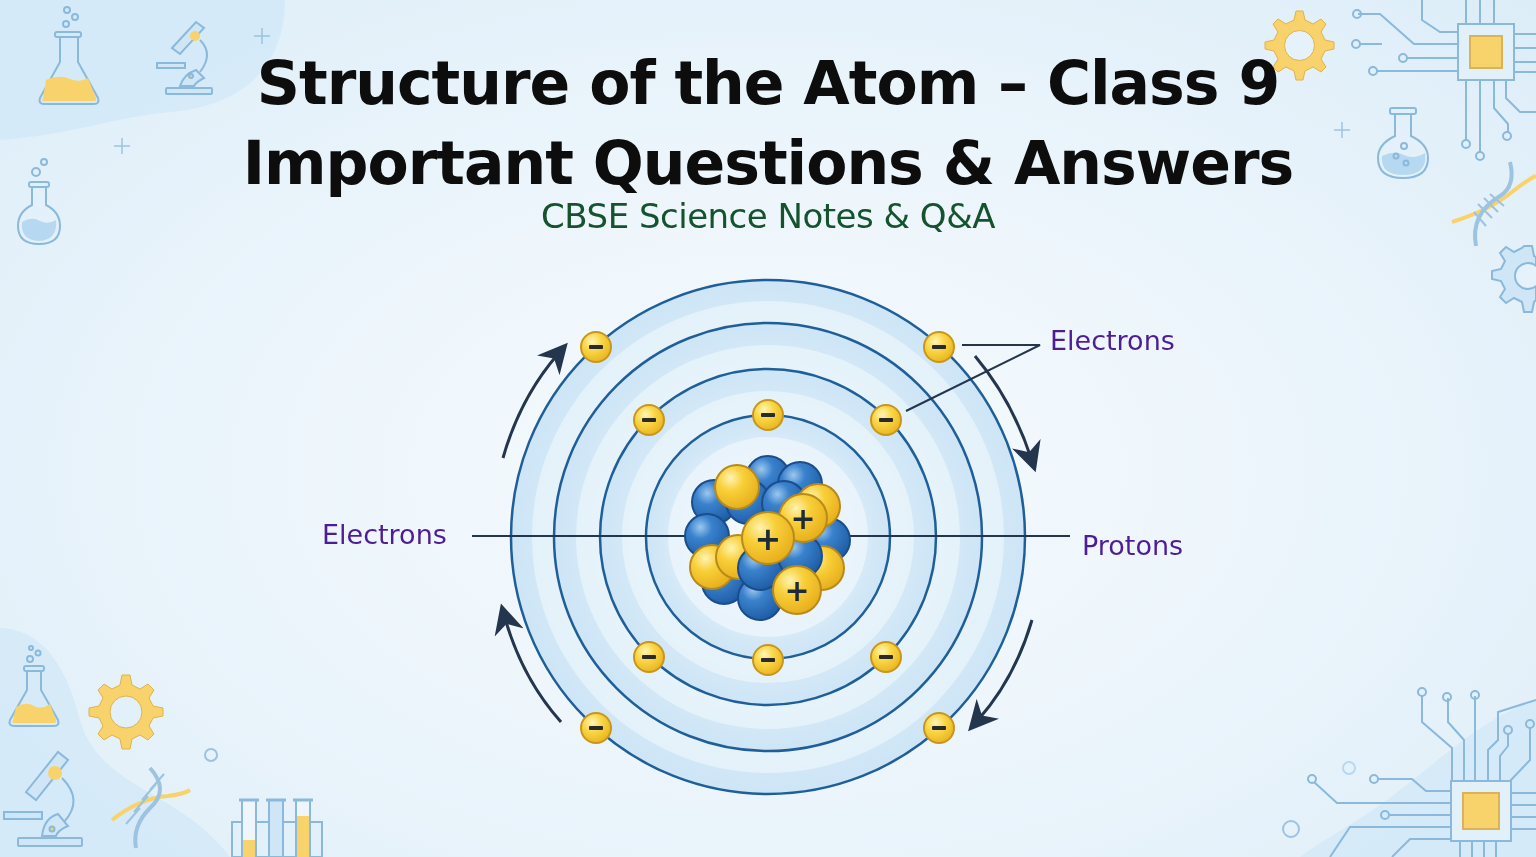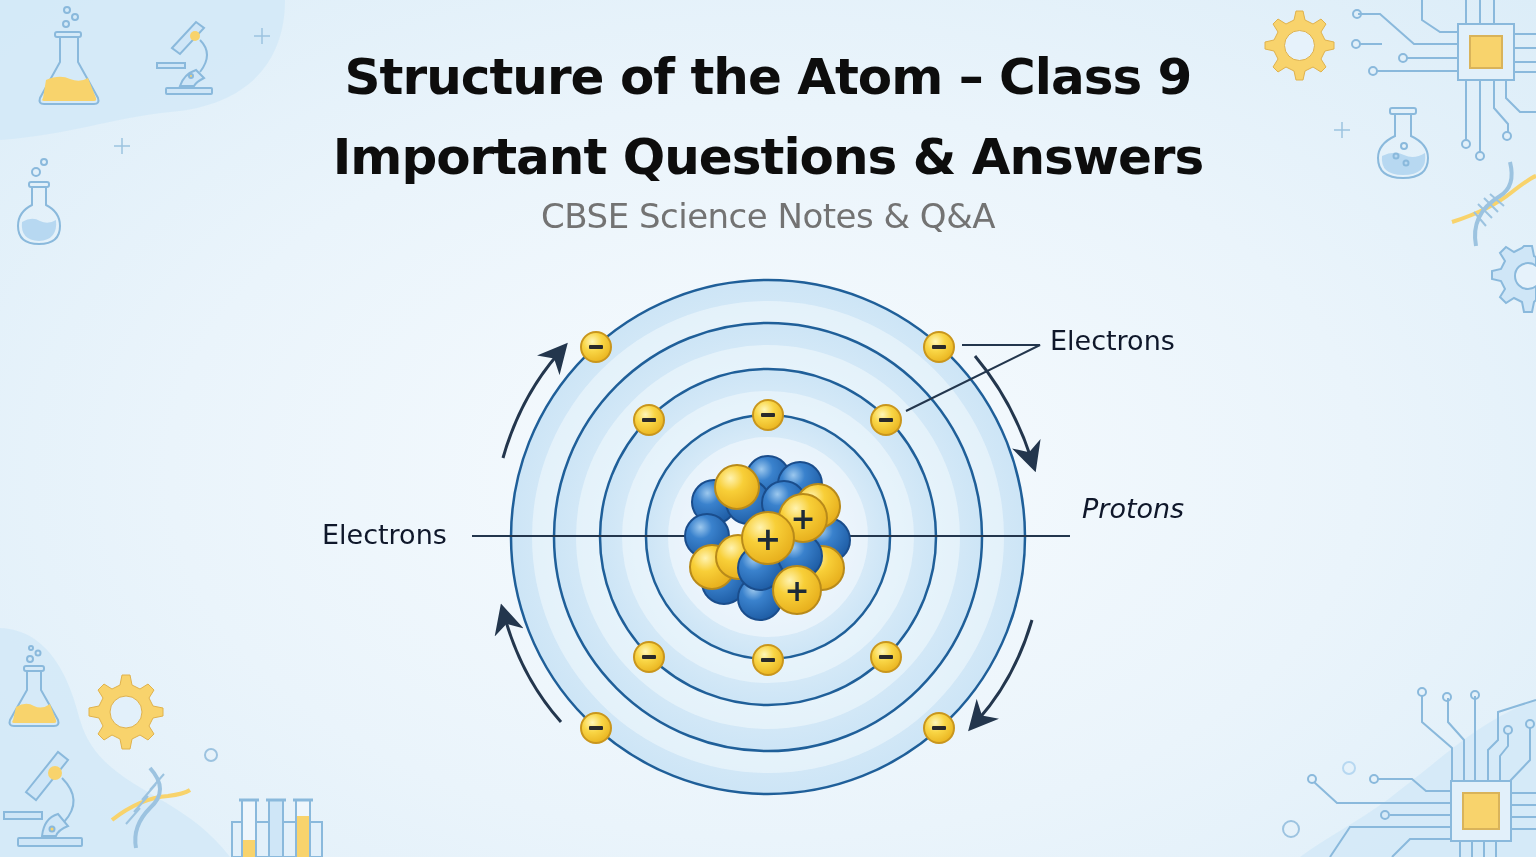--- a/index.html
+++ b/index.html
@@ -5,34 +5,34 @@
   html, body { margin: 0; padding: 0; }
   body {
     width: 1536px; height: 857px; overflow: hidden; position: relative;
     background: radial-gradient(ellipse at 50% 55%, #f7fbfe 0%, #eaf4fb 55%, #dcedf8 100%);
     font-family: "DejaVu Sans", "Liberation Sans", sans-serif;
   }
   .stage { position: absolute; left: 0; top: 0; width: 1536px; height: 857px; }
   .title {
     position: absolute; left: 0; width: 1536px; text-align: center;
     font-family: "DejaVu Sans", sans-serif; font-weight: bold; color: #0d0d0d;
-    font-size: 50px; letter-spacing: -1px; margin: 0;
+    font-size: 60px; letter-spacing: -1px; margin: 0;
   }
   .title.l1 { top: 48px; }
   .title.l2 { top: 128px; }
   .subtitle {
     position: absolute; left: 0; top: 196px; width: 1536px; text-align: center;
-    font-family: "DejaVu Sans", sans-serif; font-size: 34px; color: #737373; letter-spacing: -0.5px;
+    font-family: "DejaVu Sans", sans-serif; font-size: 34px; color: #14532d; letter-spacing: -0.5px;
   }
   .label {
-    position: absolute; font-family: "DejaVu Sans", sans-serif; font-size: 27px; color: #0f172a;
+    position: absolute; font-family: "DejaVu Sans", sans-serif; font-size: 27px; color: #4c1d95;
   }
   .label.electrons { left: 1050px; top: 325px; }
   .label.neutrons { left: 322px; top: 519px; }
-  .label.protons { left: 1082px; top: 493px; font-style: italic; }
+  .label.protons { left: 1082px; top: 530px; }
   svg { position: absolute; left: 0; top: 0; }
 </style>
 </head>
 <body>
 
 <div class="stage">
 
   <svg width="1536" height="857" viewBox="0 0 1536 857">
     <defs>
       <radialGradient id="bandGrad" cx="50%" cy="50%" r="50%">

